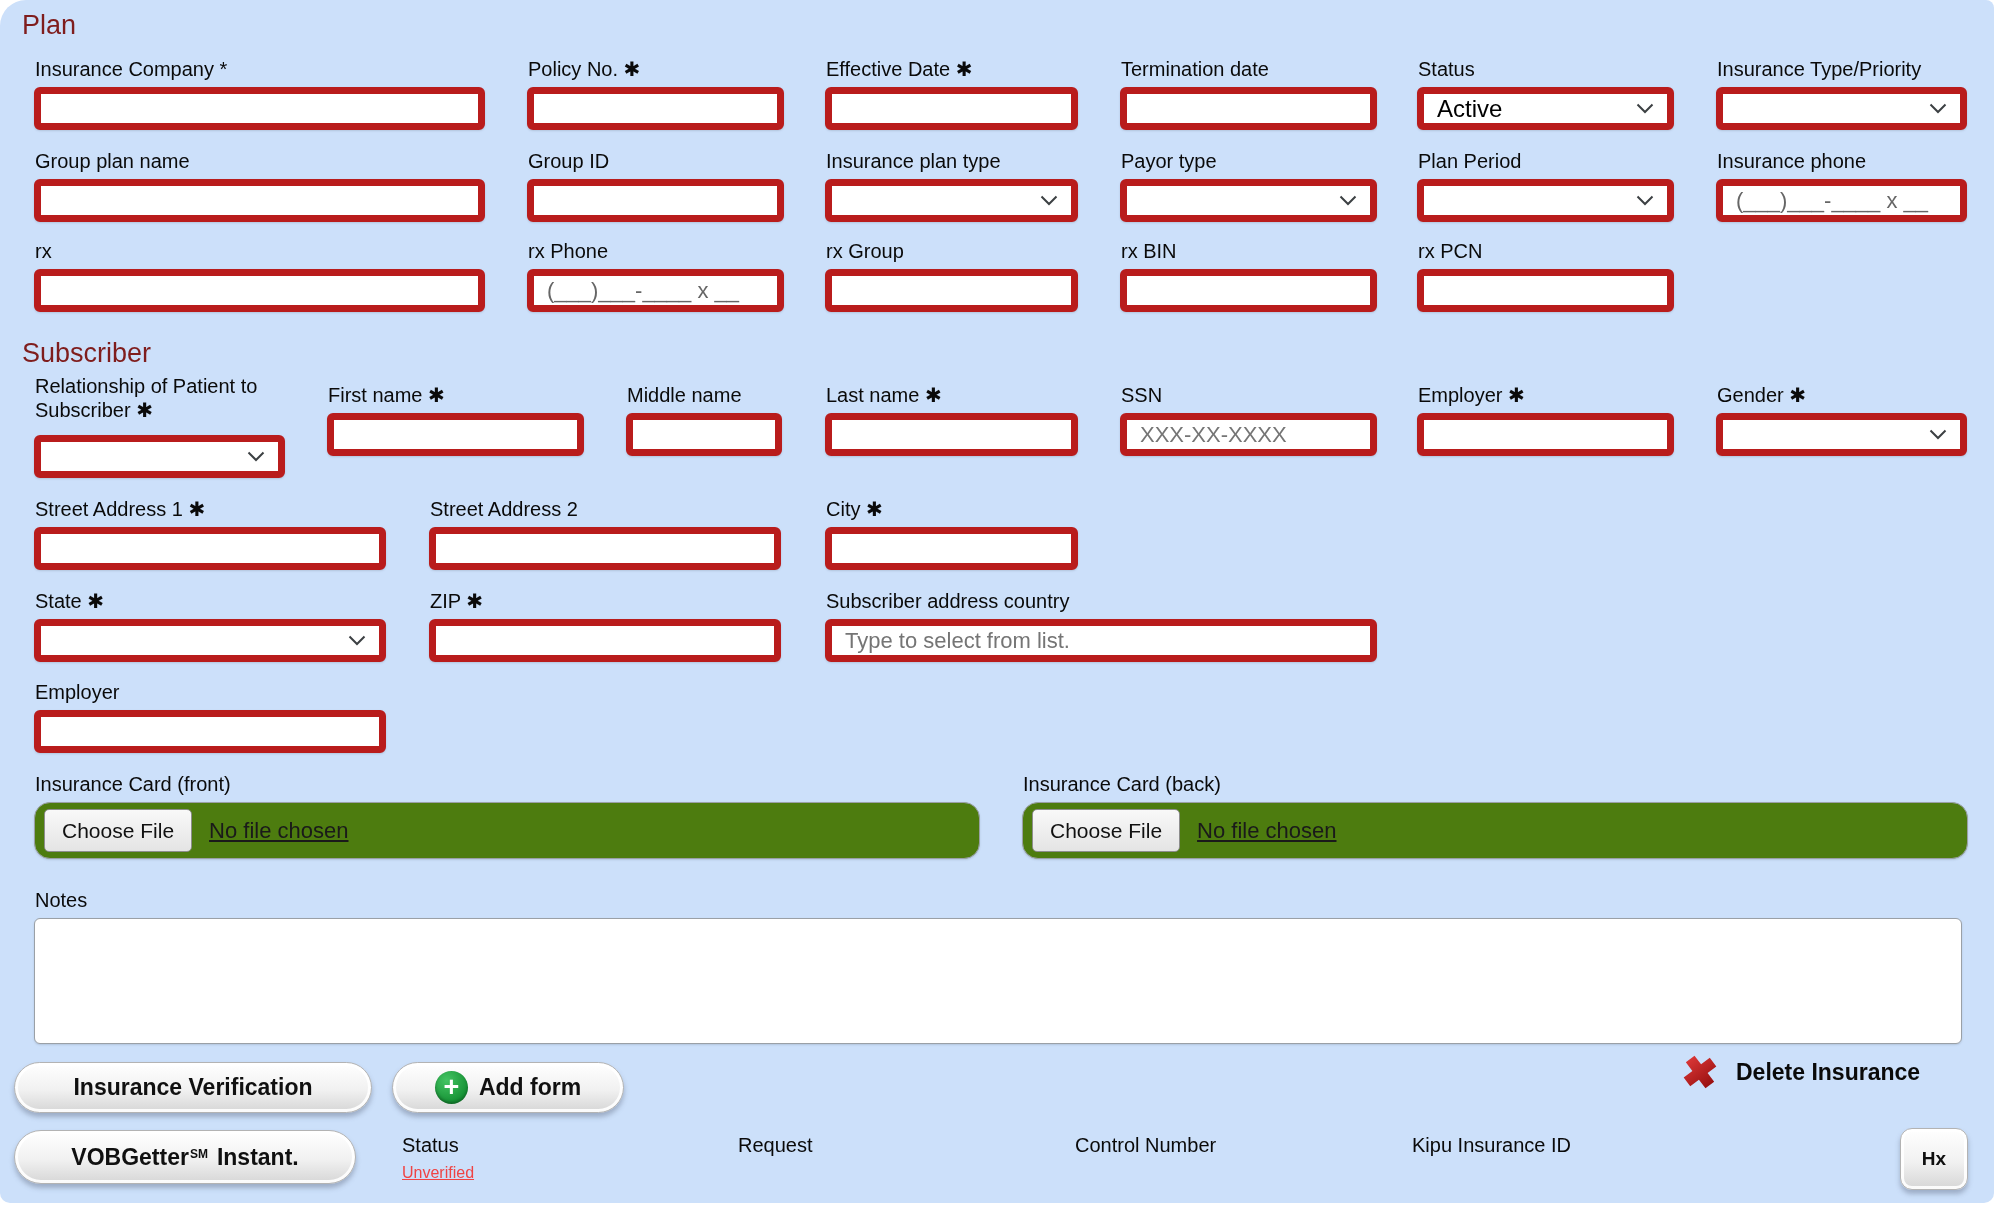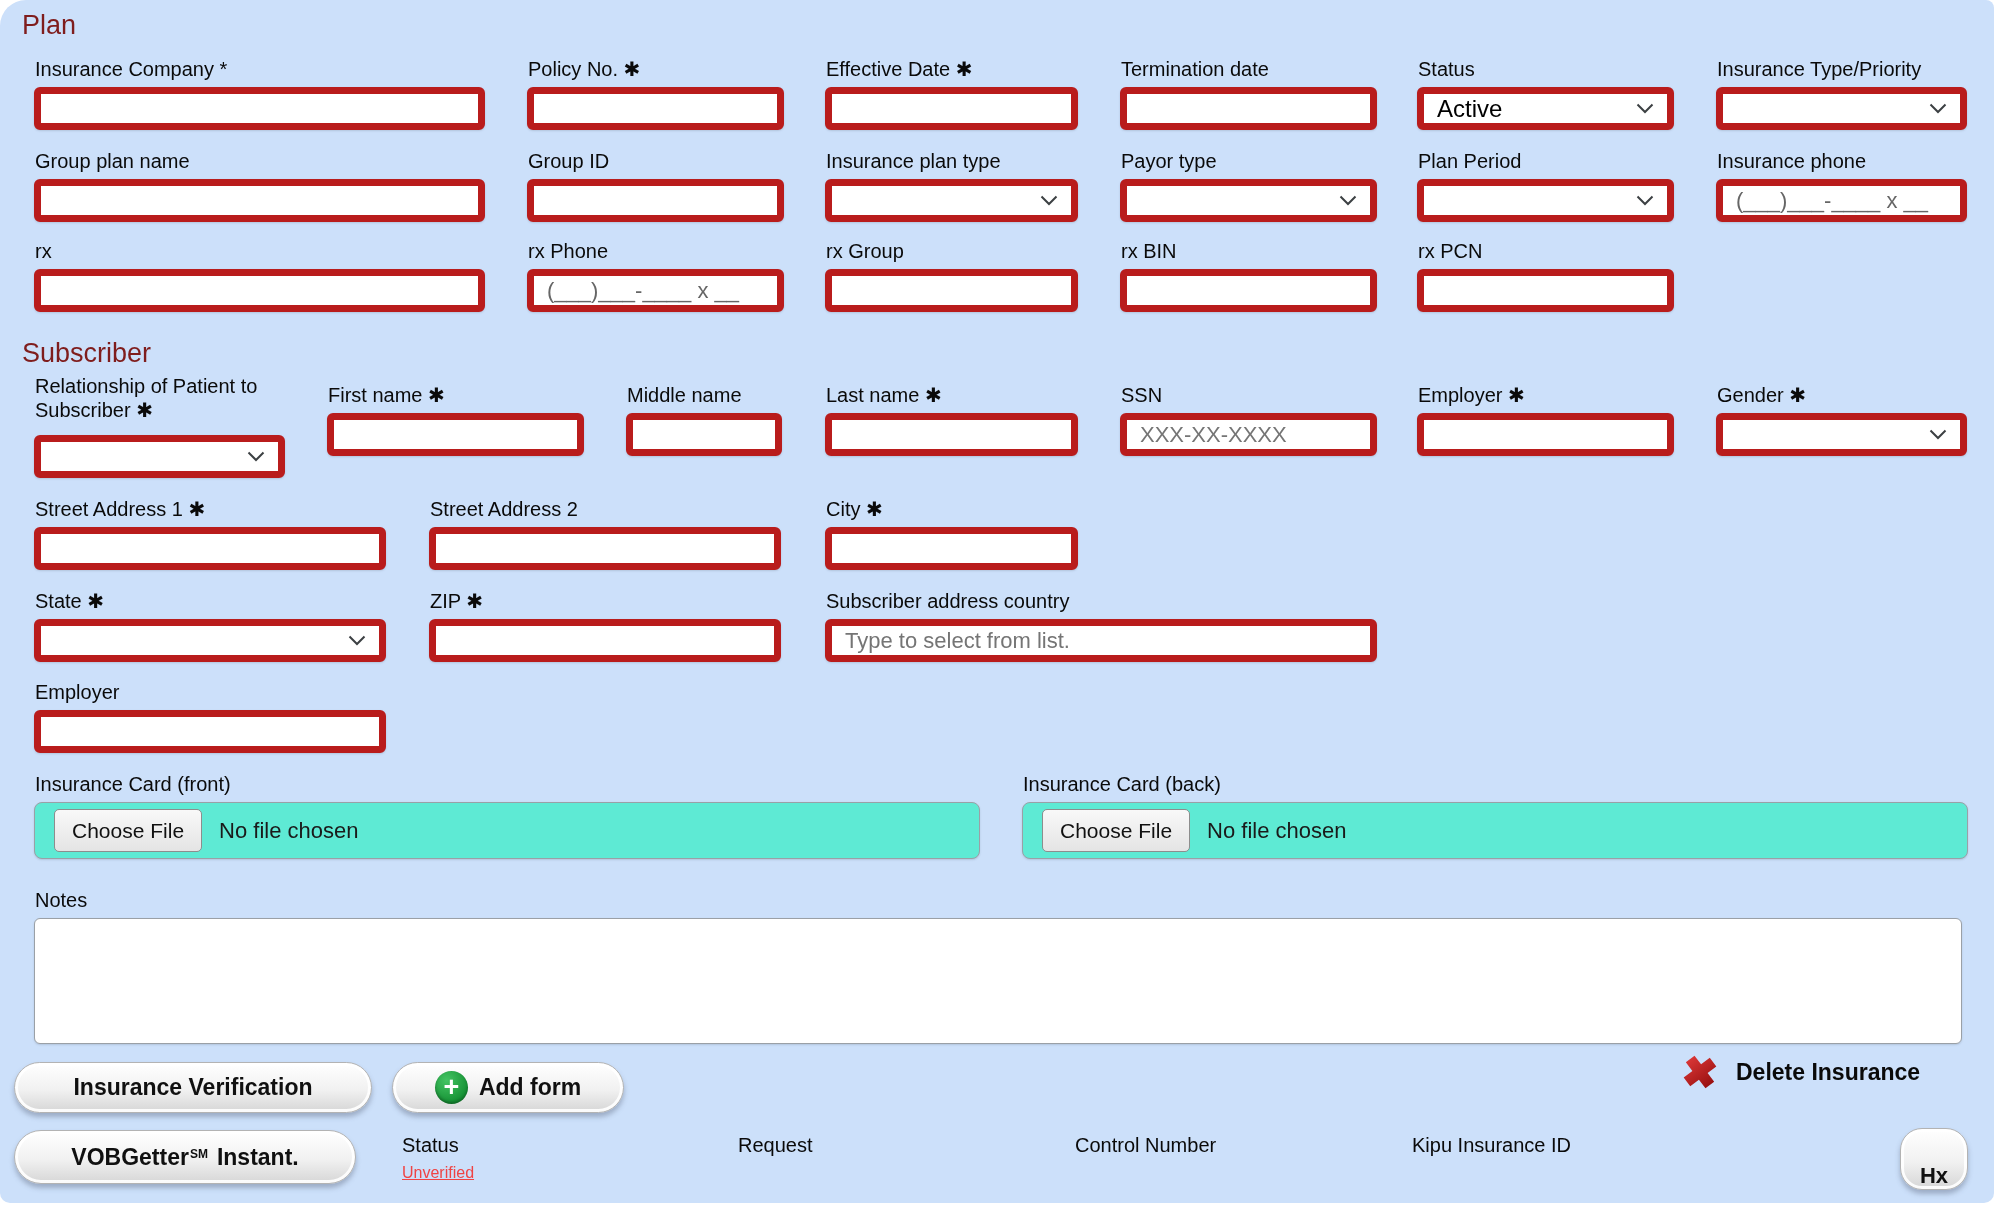--- a/index.html
+++ b/index.html
@@ -11,25 +11,25 @@
   .lbl{font-size:20px;line-height:24px;color:#0a0a0a;margin:0 0 6px 1px;white-space:nowrap;}
   .lbl.wrap{white-space:normal;margin-bottom:13px;}
   .ctl{box-sizing:border-box;width:100%;height:43px;background:#ffffff;border:7px solid #b91c1c;
     border-radius:6px;font-family:"Liberation Sans","DejaVu Sans",sans-serif;font-size:22px;
     padding:0 13px;color:#000;box-shadow:0 1px 2px rgba(60,70,90,.18);outline:none;}
   input.ctl::placeholder{color:#757575;opacity:1;}
   input.mask::placeholder{color:#666;}
   .select{display:flex;align-items:center;justify-content:space-between;padding:0 13px;cursor:pointer;}
   .select .val{font-size:24px;color:#000;}
   .chev{flex:0 0 auto;}
-  .filebox{box-sizing:border-box;width:100%;height:57px;background:#5eead4;border:1px solid #9aa0a6;
-    border-radius:8px;display:flex;align-items:center;padding-left:19px;box-shadow:0 1px 2px rgba(60,70,90,.18);cursor:pointer;}
+  .filebox{box-sizing:border-box;width:100%;height:57px;background:#4d7c0f;border:1px solid #9aa0a6;
+    border-radius:16px;display:flex;align-items:center;padding-left:9px;box-shadow:0 1px 2px rgba(60,70,90,.18);cursor:pointer;}
   .filebtn{display:flex;align-items:center;height:41px;padding:0 17px;background:linear-gradient(180deg,#f9f9f9,#e4e4e4);
     border:1px solid #8d8d8d;border-radius:5px;font-size:21px;color:#111;cursor:pointer;}
-  .filetext{margin-left:17px;font-size:22px;color:#1a1a1a;}
+  .filetext{margin-left:17px;font-size:22px;color:#1a1a1a;text-decoration:underline;}
   textarea.notes{box-sizing:border-box;width:100%;height:126px;background:#fff;border:1px solid #9aa0a6;
     border-radius:6px;resize:none;font-family:"Liberation Sans","DejaVu Sans",sans-serif;font-size:22px;
     padding:8px 13px;box-shadow:0 1px 2px rgba(60,70,90,.18);outline:none;}
   .btn{position:absolute;display:flex;align-items:center;justify-content:center;gap:11px;
     background:linear-gradient(180deg,#ffffff 0%,#f1f1f1 55%,#d6d6d6 100%);
     border:1px solid #b3b3b3;border-radius:27px;
     box-shadow:inset 0 0 0 3px rgba(255,255,255,.9),0 4px 5px rgba(100,110,135,.45);
     font-weight:bold;font-size:23px;color:#101010;cursor:pointer;}
   .plus-icon{width:33px;height:33px;border-radius:50%;flex:0 0 auto;
     background:radial-gradient(circle at 35% 28%,#44c463,#169235 70%);
@@ -266,15 +266,15 @@
 <div class="btn" style="left:14px;top:1130px;width:340px;height:52px;">
   <span><span>VOBGetter</span><span class="vob-sup">SM</span><span class="vob-rest">Instant.</span></span>
 </div>
 
 <div class="footer-lbl" style="left:402px;top:1134px;">Status</div>
 <div class="unverified" style="left:402px;top:1164px;">Unverified</div>
 <div class="footer-lbl" style="left:738px;top:1134px;">Request</div>
 <div class="footer-lbl" style="left:1075px;top:1134px;">Control Number</div>
 <div class="footer-lbl" style="left:1412px;top:1134px;">Kipu Insurance ID</div>
 
-<div class="btn" style="left:1900px;top:1128px;width:66px;height:60px;border-radius:22px;font-size:22px;align-items:flex-end;">
+<div class="btn" style="left:1900px;top:1128px;width:66px;height:60px;border-radius:12px;font-size:19px;">
   <span>Hx</span>
 </div>
 
 </body></html>

